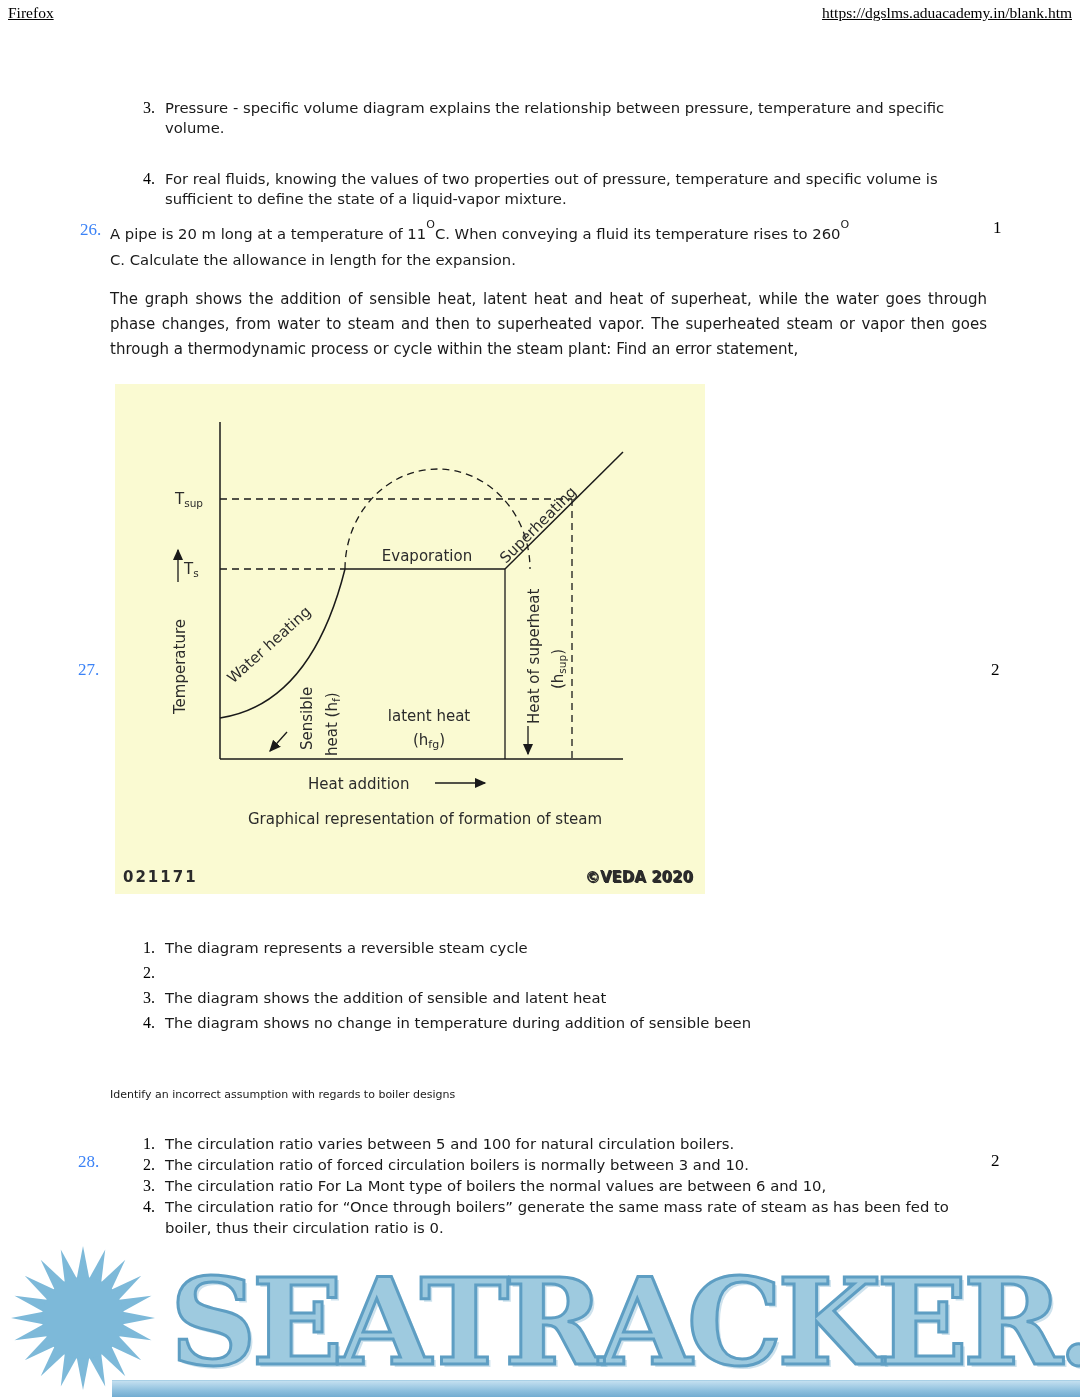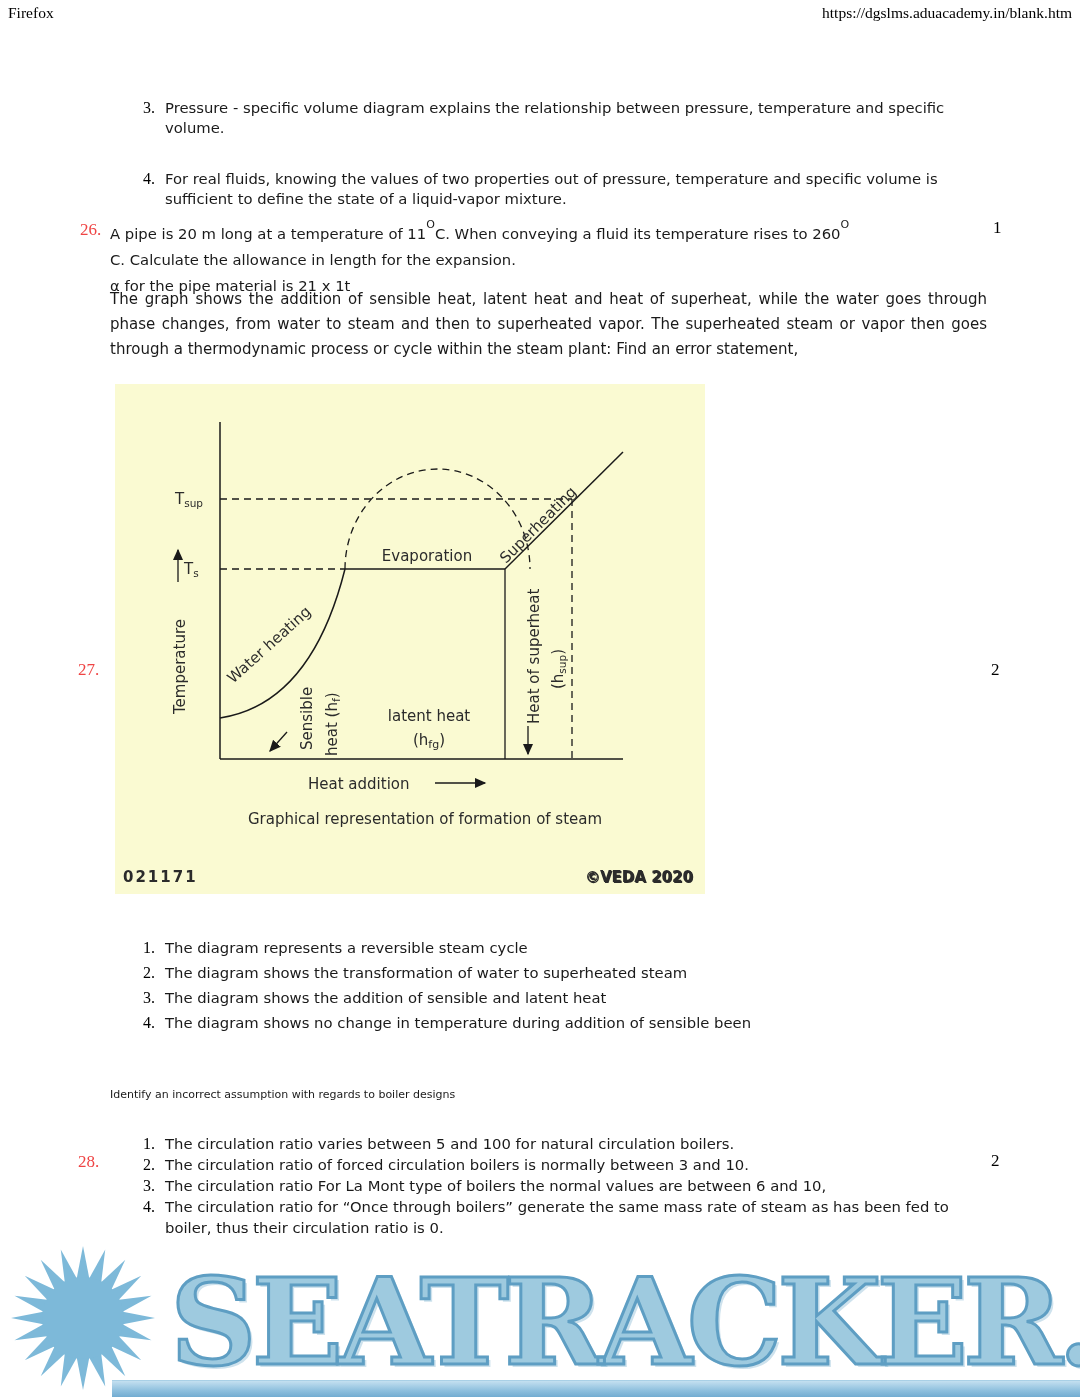--- a/index.html
+++ b/index.html
@@ -1,24 +1,24 @@
 <!DOCTYPE html>
 <html><head>
 <meta charset="utf-8">
 <style>
   html,body{margin:0;padding:0;background:#fff;}
   body{width:1080px;height:1397px;position:relative;overflow:hidden;
        font-family:"DejaVu Sans",sans-serif;color:#1a1a1a;}
   .abs{position:absolute;}
-  .serif{font-family:"Liberation Serif",serif;}
+  .serif{font-family:"Liberation Serif",serif;text-decoration:underline;}
   .hdr{top:4px;font-size:15.5px;color:#000;}
   .opt-row{display:flex;align-items:baseline;}
   .onum{flex:none;width:22px;font-family:"Liberation Serif",serif;font-size:16px;color:#000;}
   .otext{flex:1;font-size:14.8px;color:#1a1a1a;}
-  .qnum{font-family:"Liberation Serif",serif;font-size:17px;color:#ef4444;}
+  .qnum{font-family:"Liberation Serif",serif;font-size:17px;color:#3b82f6;}
   .marks{font-family:"Liberation Serif",serif;font-size:17px;color:#000;}
   sup.deg{font-size:11px;position:relative;top:-5px;}
   .prev-opts{left:143px;top:67px;width:843px;line-height:22px;}
   .prev-opts .otext{line-height:20px;margin-top:31px;}
   .q26-text{left:110px;top:177px;width:877px;line-height:26px;font-size:14.8px;margin-top:40px;}
   .q27-intro{left:110px;top:287px;width:877px;line-height:25px;font-size:15px;text-align:justify;}
   .q27-opts{left:143px;top:939px;width:843px;}
   .q27-opts .opt-row{height:25px;}
   .q28-intro{left:110px;top:1088px;width:877px;font-size:11px;}
   .q28-opts{left:143px;top:1133px;width:843px;}
@@ -53,21 +53,20 @@
     <span class="onum">4.</span>
     <span class="otext">For real fluids, knowing the values of two properties out of pressure, temperature and specific volume is sufficient to define the state of a liquid-vapor mixture.</span>
   </div>
 </div>
 
 <div class="abs qnum" style="left:80px;top:220px;">26.</div>
 <div class="abs marks" style="left:993px;top:218px;">1</div>
 <div class="abs q26-text">
   <div><span>A pipe is 20 m long at a temperature of 11</span><sup class="deg">O</sup><span>C. When conveying a fluid its temperature rises to 260</span><sup class="deg">O</sup></div>
   <div>C. Calculate the allowance in length for the expansion.</div>
-  <div>α for the pipe material is 21 x 1t</div>
 </div>
 
 <div class="abs q27-intro">The graph shows the addition of sensible heat, latent heat and heat of superheat, while the water goes through phase changes, from water to steam and then to superheated vapor. The superheated steam or vapor then goes through a thermodynamic process or cycle within the steam plant: Find an error statement,</div>
 <div class="abs qnum" style="left:78px;top:660px;text-align:right;">27.</div>
 <div class="abs marks" style="left:991px;top:660px;">2</div>
 
 <div class="abs diagram-wrap">
 <svg viewBox="0 0 590 510" width="590" height="510">
   <defs>
     <marker id="ah" markerWidth="11" markerHeight="9" refX="8" refY="4" orient="auto">
@@ -117,21 +116,20 @@
 </svg>
 </div>
 
 <div class="abs q27-opts">
   <div class="opt-row">
     <span class="onum">1.</span>
     <span class="otext">The diagram represents a reversible steam cycle</span>
   </div>
   <div class="opt-row">
     <span class="onum">2.</span>
-    <span class="otext">The diagram shows the transformation of water to superheated steam</span>
   </div>
   <div class="opt-row">
     <span class="onum">3.</span>
     <span class="otext">The diagram shows the addition of sensible and latent heat</span>
   </div>
   <div class="opt-row">
     <span class="onum">4.</span>
     <span class="otext">The diagram shows no change in temperature during addition of sensible been</span>
   </div>
 </div>

